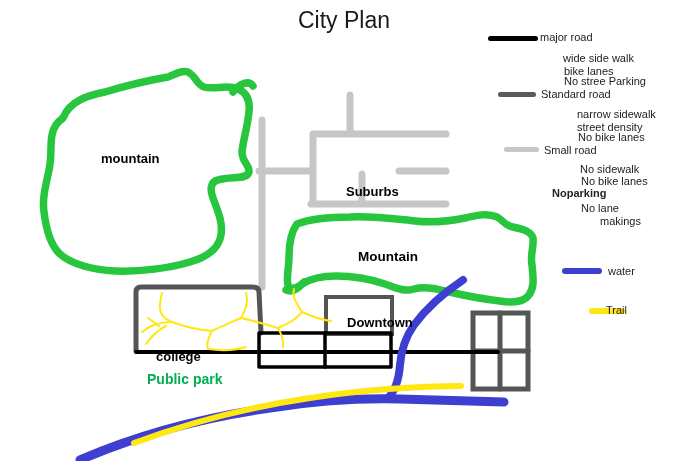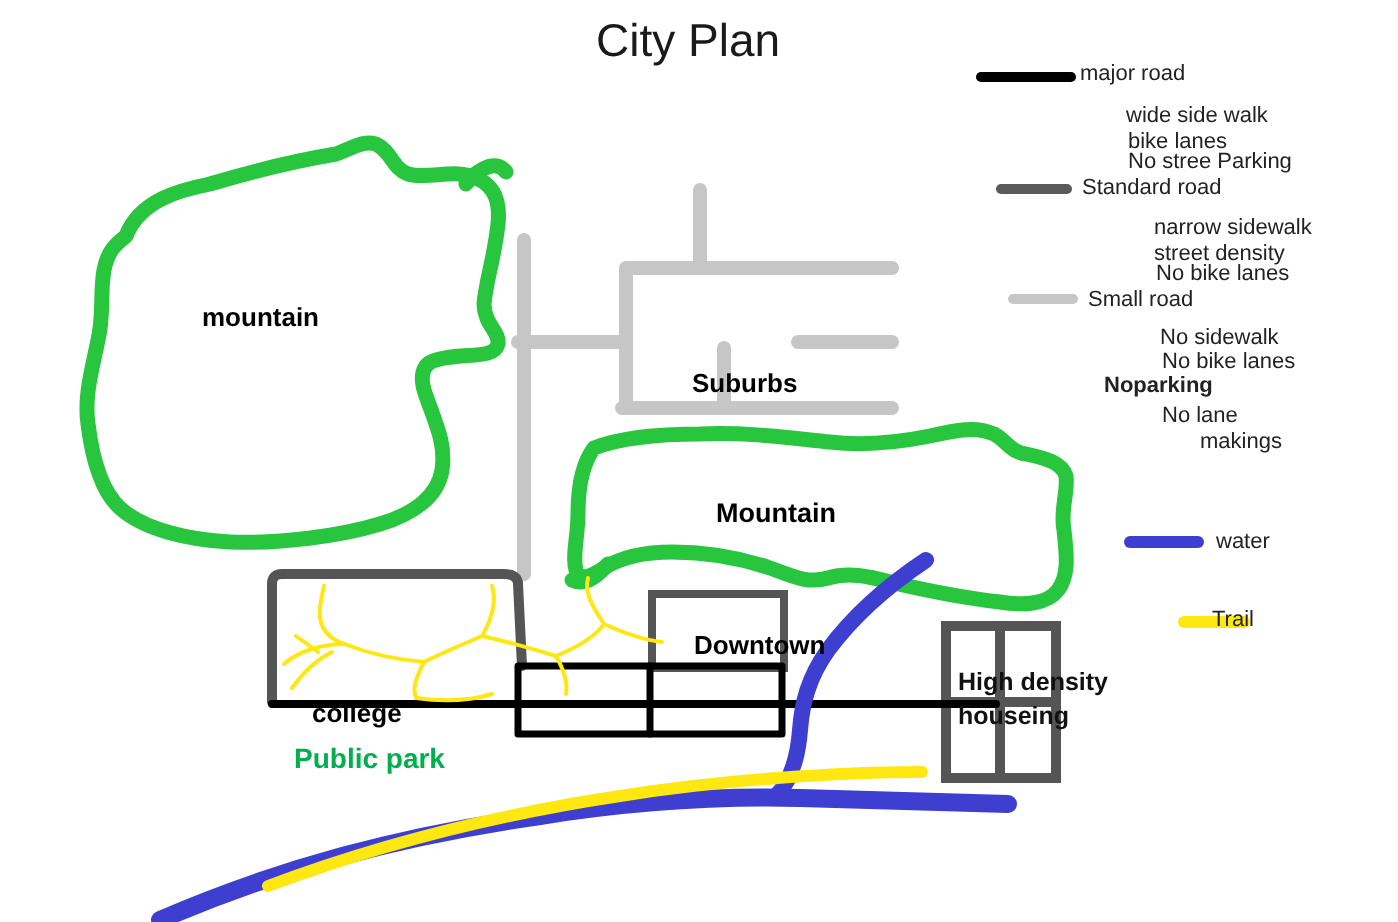--- a/index.html
+++ b/index.html
@@ -98,24 +98,20 @@
     <path d="M134,443 C190,422 250,407 310,398 C360,390 420,386 461,386" fill="none" stroke-width="6" stroke-linecap="round" stroke="#ffe711"></path>
   </svg>
 
   <div class="abs title" style="left:298px;top:7px;">City Plan</div>
 
   <div class="abs maplabel" style="left:101px;top:151px;">mountain</div>
   <div class="abs maplabel" style="left:346px;top:166px;margin-top:18px;">Suburbs</div>
   <div class="abs maplabel" style="left:358px;top:249px;font-size:13.5px;">Mountain</div>
   <div class="abs maplabel" style="left:156px;top:302px;margin-top:47px;">college</div>
   <div class="abs maplabel" style="left:299px;top:315px;margin-left:48px;">Downtown</div>
-  <div class="abs hd" style="left:479px;top:333px;">
-    <div>High density</div>
-    <div>houseing</div>
-  </div>
   <div class="abs park" style="left:147px;top:371px;">Public park</div>
 
   <div>
 
     <div class="swatch sw-major" style="left:488px;top:36px;width:50px;height:5px;"></div>
     <div class="abs legend-label" style="left:540px;top:31px;">major road</div>
     <div class="abs legend-note" style="left:563px;top:52px;">wide side walk</div>
     <div class="abs legend-note" style="left:564px;top:65px;">bike lanes</div>
     <div class="abs legend-note" style="left:564px;top:75px;">No stree Parking</div>
 

